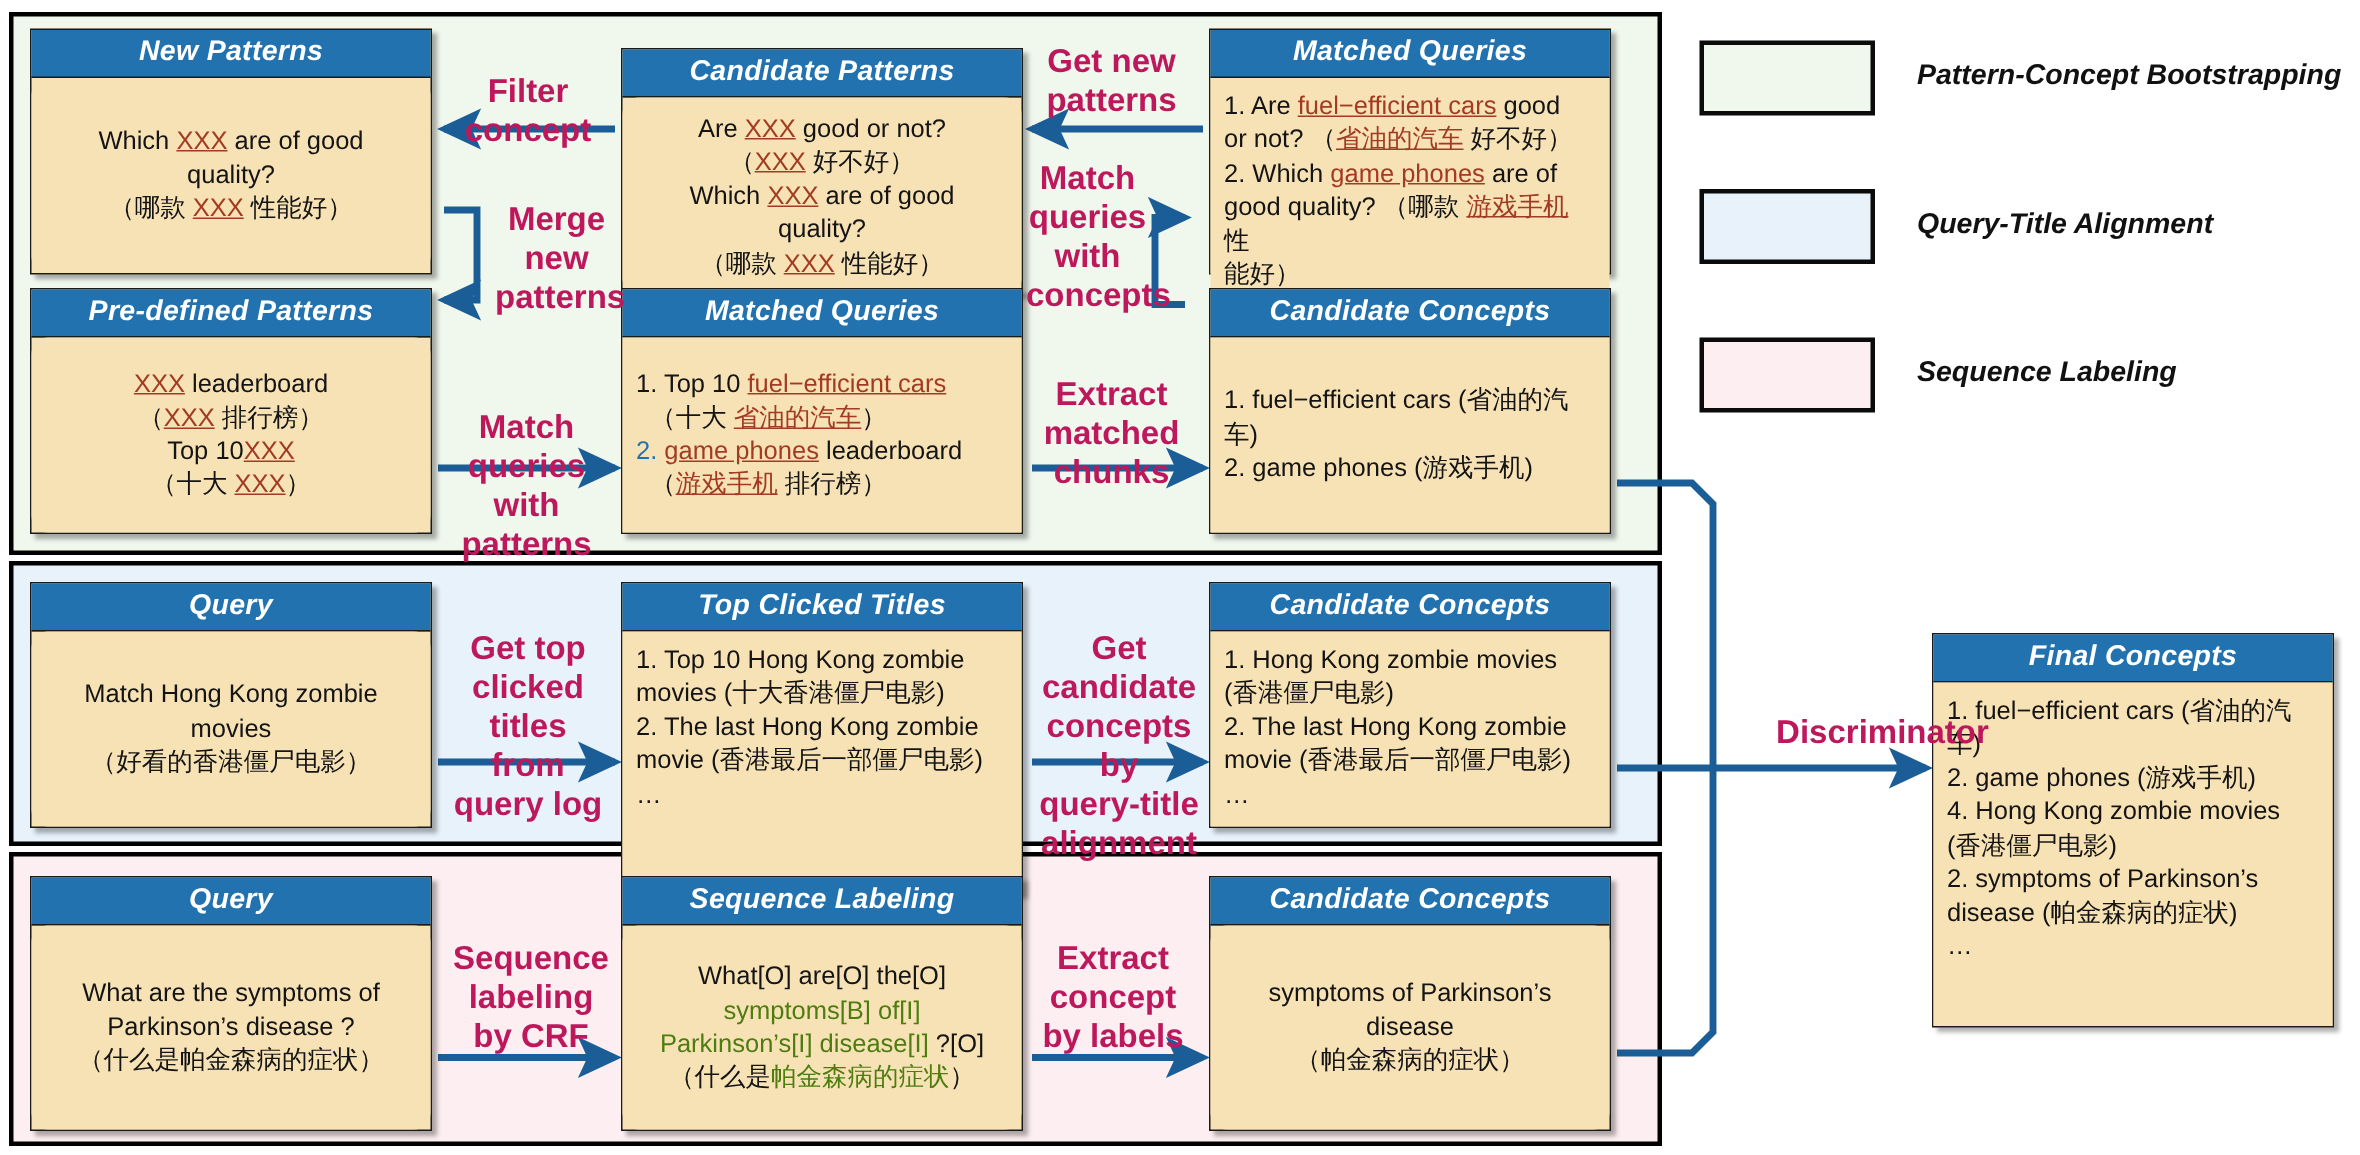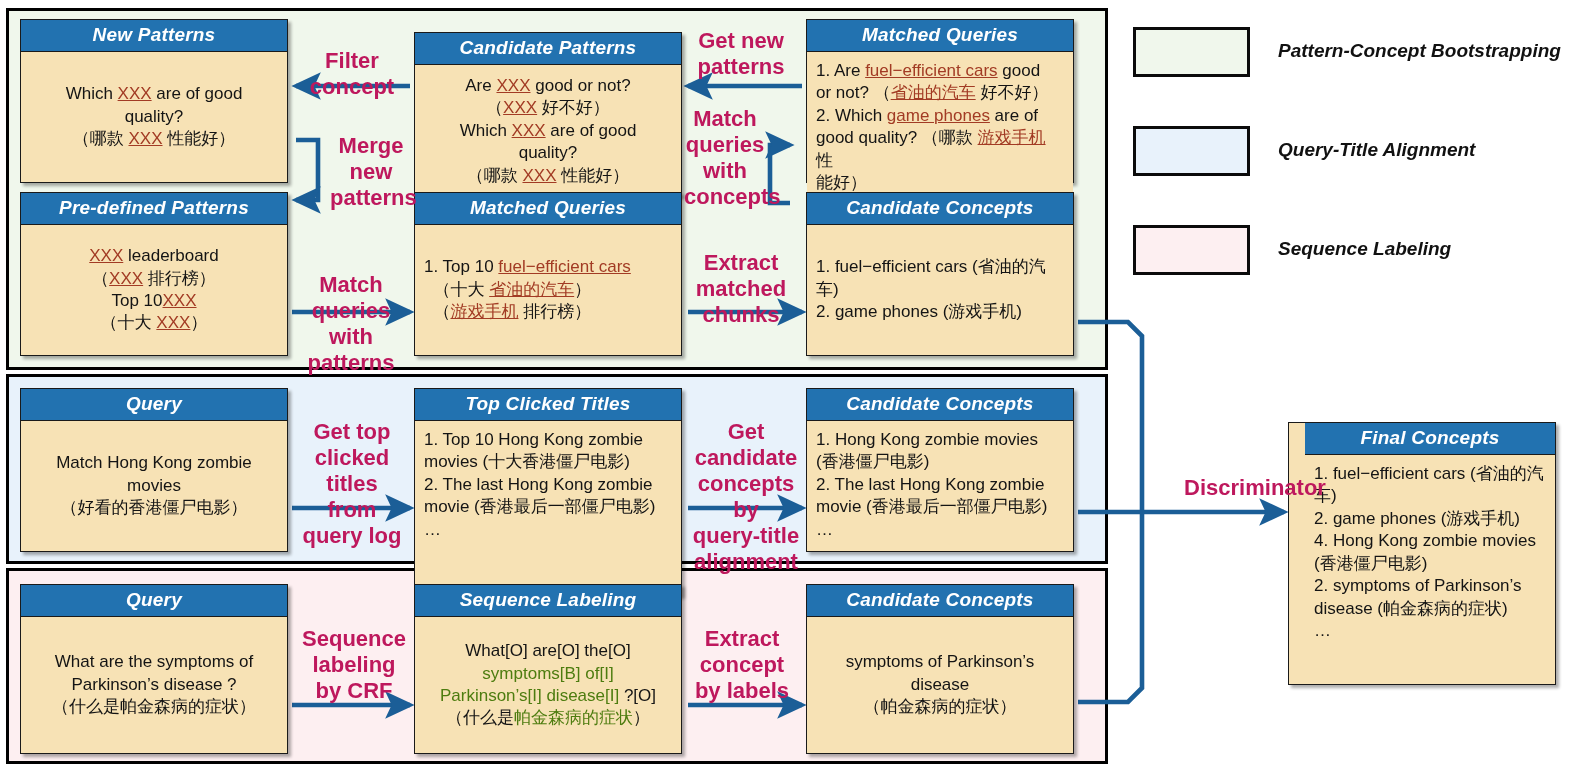--- a/index.html
+++ b/index.html
@@ -76,21 +76,21 @@
   #card-cand-concepts-1   { left: 806px; top: 192px; width: 268px; height: 164px; }
 
   #card-query-1           { left: 20px;  top: 388px; width: 268px; height: 164px; }
   #card-top-clicked       { left: 414px; top: 388px; width: 268px; height: 208px; }
   #card-cand-concepts-2   { left: 806px; top: 388px; width: 268px; height: 164px; }
 
   #card-query-2           { left: 20px;  top: 584px; width: 268px; height: 170px; }
   #card-seq-labeling      { left: 414px; top: 584px; width: 268px; height: 170px; }
   #card-cand-concepts-3   { left: 806px; top: 584px; width: 268px; height: 170px; }
 
-  #card-final-concepts    { left: 1288px; top: 422px; width: 268px; height: 263px; padding-left: 16px; }
+  #card-final-concepts    { left: 1288px; top: 422px; width: 268px; height: 263px; }
 
   
   .edge-label {
     position: absolute;
     font-size: 22px;
     font-weight: bold;
     color: #be185d;
     text-align: center;
     line-height: 1.18;
     white-space: pre-line;
@@ -185,21 +185,21 @@
     <div class="card-body ctr"><div><span class="hl">XXX</span><span> leaderboard</span></div><div><span>（</span><span class="hl">XXX</span><span> 排行榜）</span></div><div><span>Top 10</span><span class="hl">XXX</span></div><div><span>（十大 </span><span class="hl">XXX</span><span>）</span></div></div>
   </div>
 
   <div class="card" id="card-cand-patterns">
     <div class="card-title">Candidate Patterns</div>
     <div class="card-body ctr"><div><span>Are </span><span class="hl">XXX</span><span> good or not?</span></div><div><span>（</span><span class="hl">XXX</span><span> 好不好）</span></div><div><span>Which </span><span class="hl">XXX</span><span> are of good</span></div><div><span>quality?</span></div><div><span>（哪款 </span><span class="hl">XXX</span><span> 性能好）</span></div></div>
   </div>
 
   <div class="card" id="card-matched-queries-1">
     <div class="card-title">Matched Queries</div>
-    <div class="card-body left"><div><span>1. Top 10 </span><span class="hl">fuel−efficient cars</span></div><div><span>  （十大 </span><span class="hl">省油的汽车</span><span>）</span></div><div><span>  （</span><span class="hl">游戏手机</span><span> 排行榜）</span></div></div>
+    <div class="card-body left"><div><span>1. Top 10 </span><span class="hl">fuel−efficient cars</span></div><div><span>  （十大 </span><span class="hl">省油的汽车</span><span>）</span></div><div><span class="num-blue">2. </span><span class="hl">game phones</span><span> leaderboard</span></div><div><span>  （</span><span class="hl">游戏手机</span><span> 排行榜）</span></div></div>
   </div>
 
   <div class="card" id="card-matched-queries-2">
     <div class="card-title">Matched Queries</div>
     <div class="card-body left topal"><div><span>1. Are </span><span class="hl">fuel−efficient cars</span><span> good</span></div><div><span>or not? （</span><span class="hl">省油的汽车</span><span> 好不好）</span></div><div><span>2. Which </span><span class="hl">game phones</span><span> are of</span></div><div><span>good quality? （哪款 </span><span class="hl">游戏手机</span><span> 性</span></div><div><span>能好）</span></div></div>
   </div>
 
   <div class="card" id="card-cand-concepts-1">
     <div class="card-title">Candidate Concepts</div>
     <div class="card-body left"><div><span>1. fuel−efficient cars (省油的汽</span></div><div><span>车)</span></div><div><span>2. game phones (游戏手机)</span></div></div>

